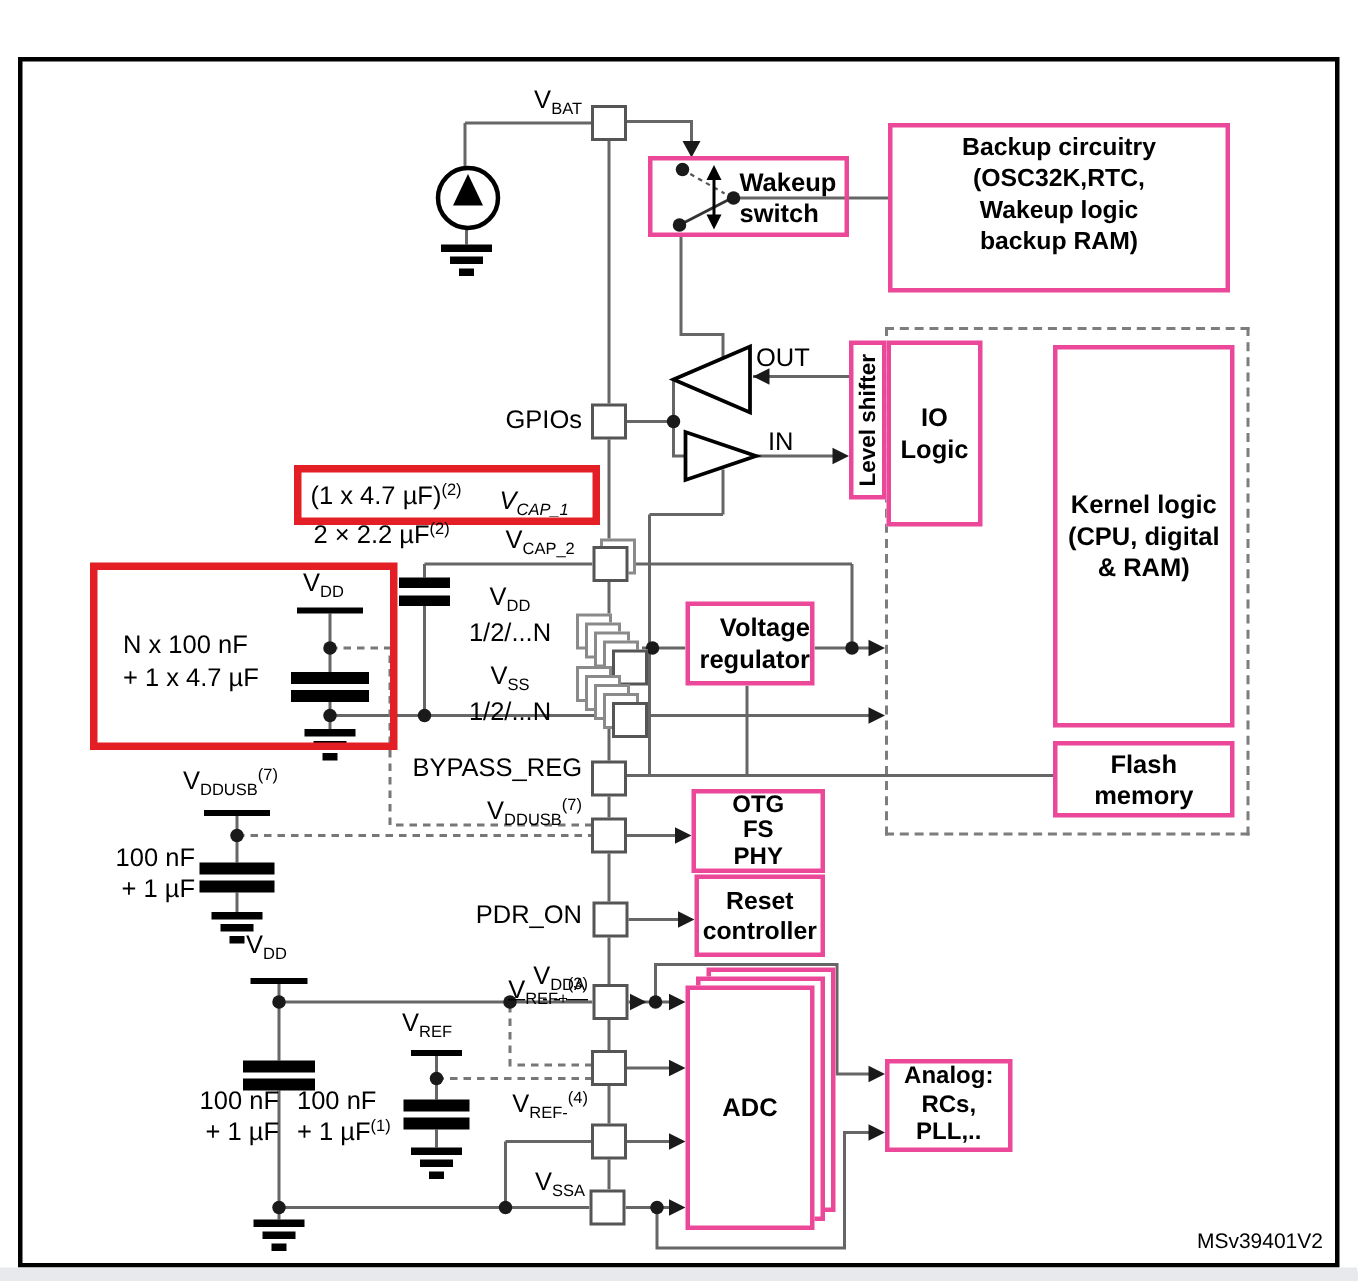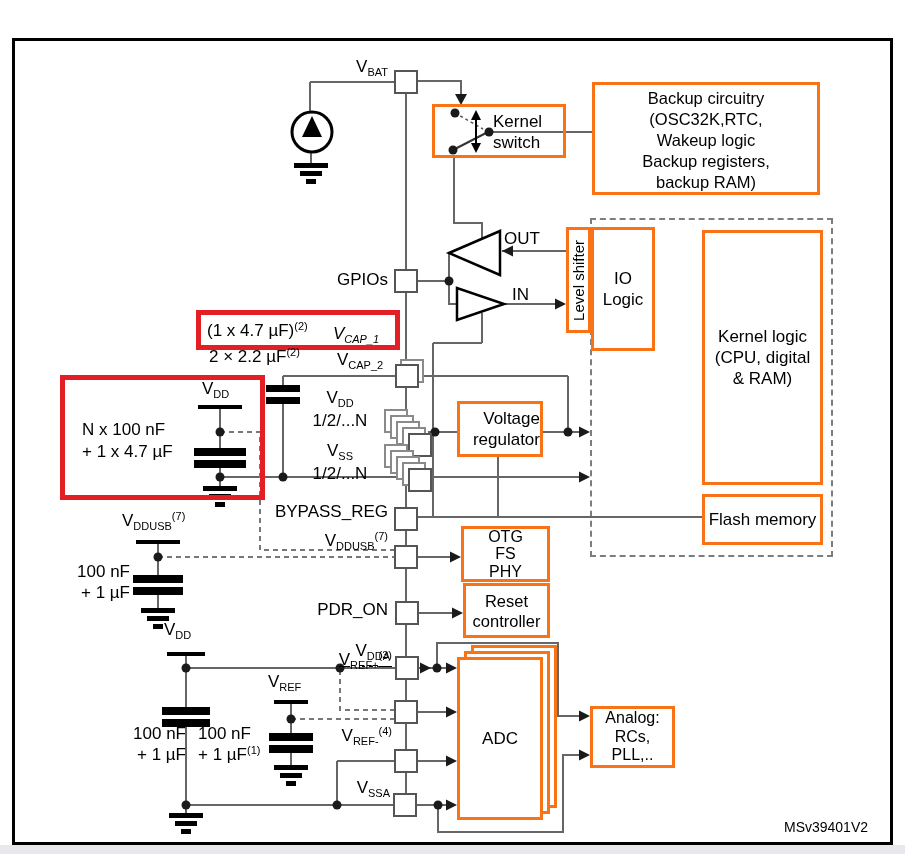--- a/index.html
+++ b/index.html
@@ -2,32 +2,32 @@
 <html><head>
 <meta charset="utf-8">
 <style>
   html,body{margin:0;padding:0;background:#fff;font-family:"Liberation Sans",sans-serif;}
   #canvas{position:relative;width:905px;height:854px;background:#fff;overflow:hidden;color:#000;}
   #frame{position:absolute;left:12px;top:38px;width:881px;height:807px;border:3px solid #000;box-sizing:border-box;background:#fff;z-index:0;}
   #title{position:absolute;left:0;top:6px;width:905px;text-align:center;font-weight:bold;font-size:19px;z-index:5;}
   #bottom-strip{position:absolute;left:0;top:845px;width:905px;height:9px;background:#e7e9ec;z-index:6;}
   .dashed-region{position:absolute;border:2px dashed #7d7d7d;box-sizing:border-box;z-index:1;}
   svg.layer{position:absolute;left:0;top:0;z-index:2;}
-  .box{position:absolute;border:3px solid #f97316;background:#fff;box-sizing:border-box;text-align:center;font-size:17px;line-height:21px;z-index:3;}
+  .box{position:absolute;border:3px solid #ec4899;background:#fff;box-sizing:border-box;text-align:center;font-size:17px;line-height:21px;z-index:3;font-weight:bold;}
   .box.flex{display:flex;flex-direction:column;justify-content:center;}
   .box.transparent{background:transparent;}
   .pin{position:absolute;width:24px;height:24px;border:2px solid #555;background:#fff;box-sizing:border-box;z-index:3;}
   .pin.shadow{border-color:#8a8a8a;}
   .redbox{position:absolute;border:5px solid #e31e24;box-sizing:border-box;background:transparent;z-index:4;}
   .lbl{position:absolute;font-size:17px;line-height:20px;white-space:nowrap;z-index:4;}
   .lbl.r{text-align:right;}
   .lbl.c{text-align:center;}
   .sub{font-size:11px;position:relative;bottom:-4px;letter-spacing:0;}
   .sup{font-size:11px;position:relative;top:-6px;}
-  #watermark{position:absolute;left:770px;top:819px;width:112px;text-align:center;font-size:14px;z-index:4;}
+  #watermark{position:absolute;left:770px;top:819px;width:112px;text-align:right;font-size:14px;z-index:4;}
   .vtext{writing-mode:vertical-rl;transform:rotate(180deg);font-size:15px;white-space:nowrap;}
 </style>
 </head>
 <body>
 
 <div id="canvas">
 
   <div id="frame"></div>
 
   <div class="dashed-region" style="left:590px;top:218px;width:243px;height:339px;"></div>
@@ -175,30 +175,29 @@
       <polygon points="476,110 471,120 481,120" fill="#000"></polygon>
       <polygon points="476,153 471,143 481,143" fill="#000"></polygon>
       <circle cx="455" cy="113" r="4.5" fill="#1a1a1a"></circle>
       <circle cx="453" cy="150" r="4.5" fill="#1a1a1a"></circle>
       <circle cx="489" cy="132" r="4.5" fill="#1a1a1a"></circle>
     </g>
   </svg>
 
   <div class="box transparent" style="left:432px;top:104px;width:134px;height:54px;">
     <div style="position:absolute;left:58px;top:4px;text-align:left;">
-      <div>Kernel</div>
+      <div>Wakeup</div>
       <div>switch</div>
     </div>
   </div>
 
   <div class="box" style="left:592px;top:82px;width:228px;height:113px;font-size:16.5px;line-height:21px;padding-top:3px;">
     <div>Backup circuitry</div>
     <div>(OSC32K,RTC,</div>
     <div>Wakeup logic</div>
-    <div>Backup registers,</div>
     <div>backup RAM)</div>
   </div>
 
   <div class="box flex" style="left:566px;top:227px;width:25px;height:106px;align-items:center;">
     <span class="vtext">Level shifter</span>
   </div>
 
   <div class="box flex" style="left:591px;top:227px;width:64px;height:124px;">
     <div>IO</div>
     <div>Logic</div>

